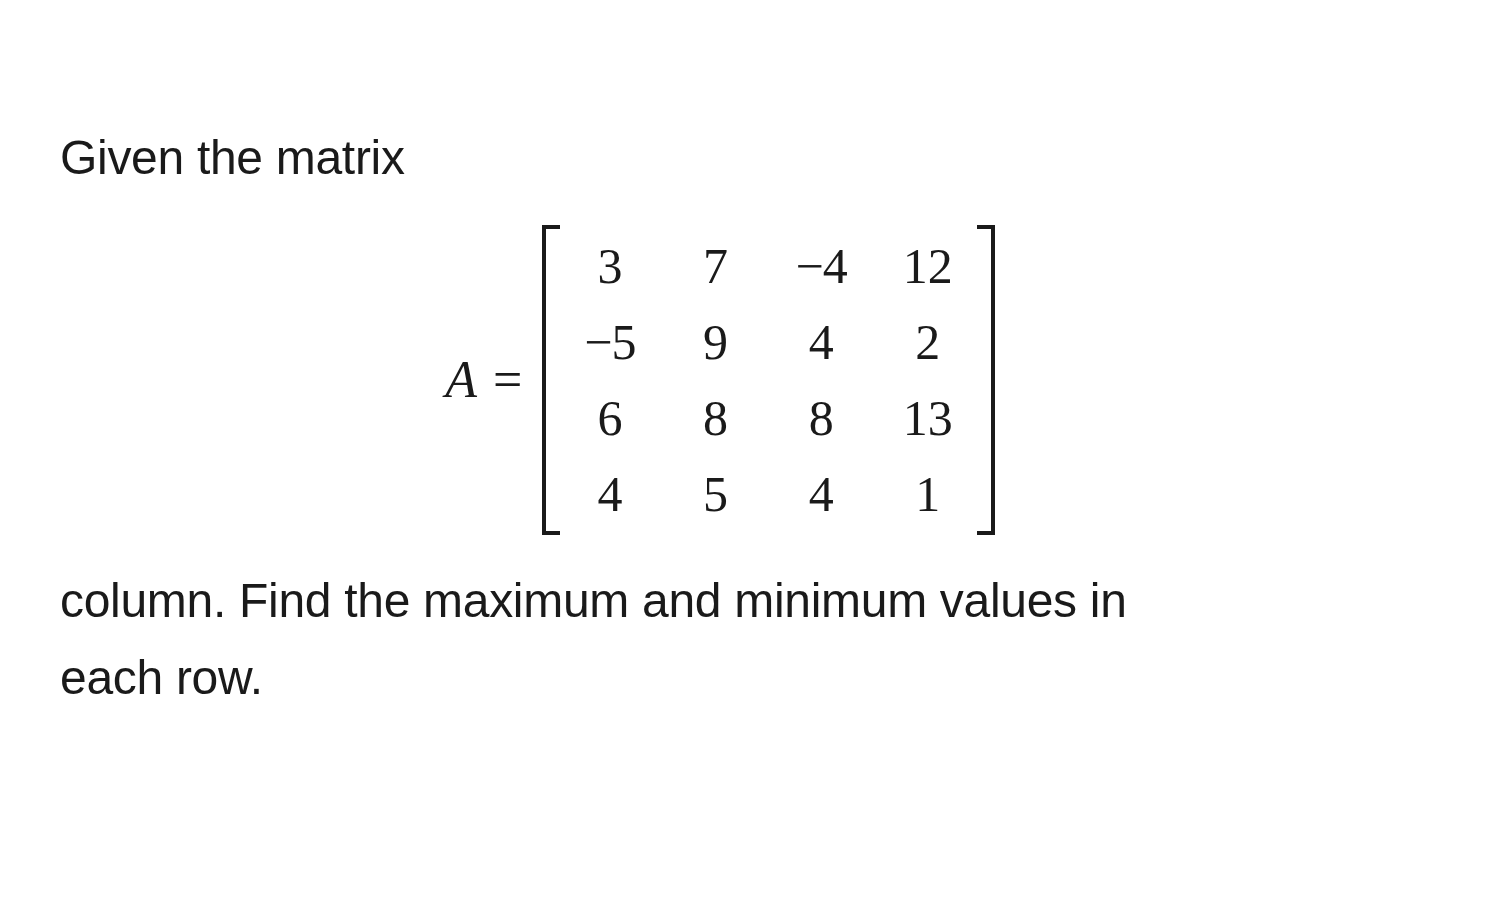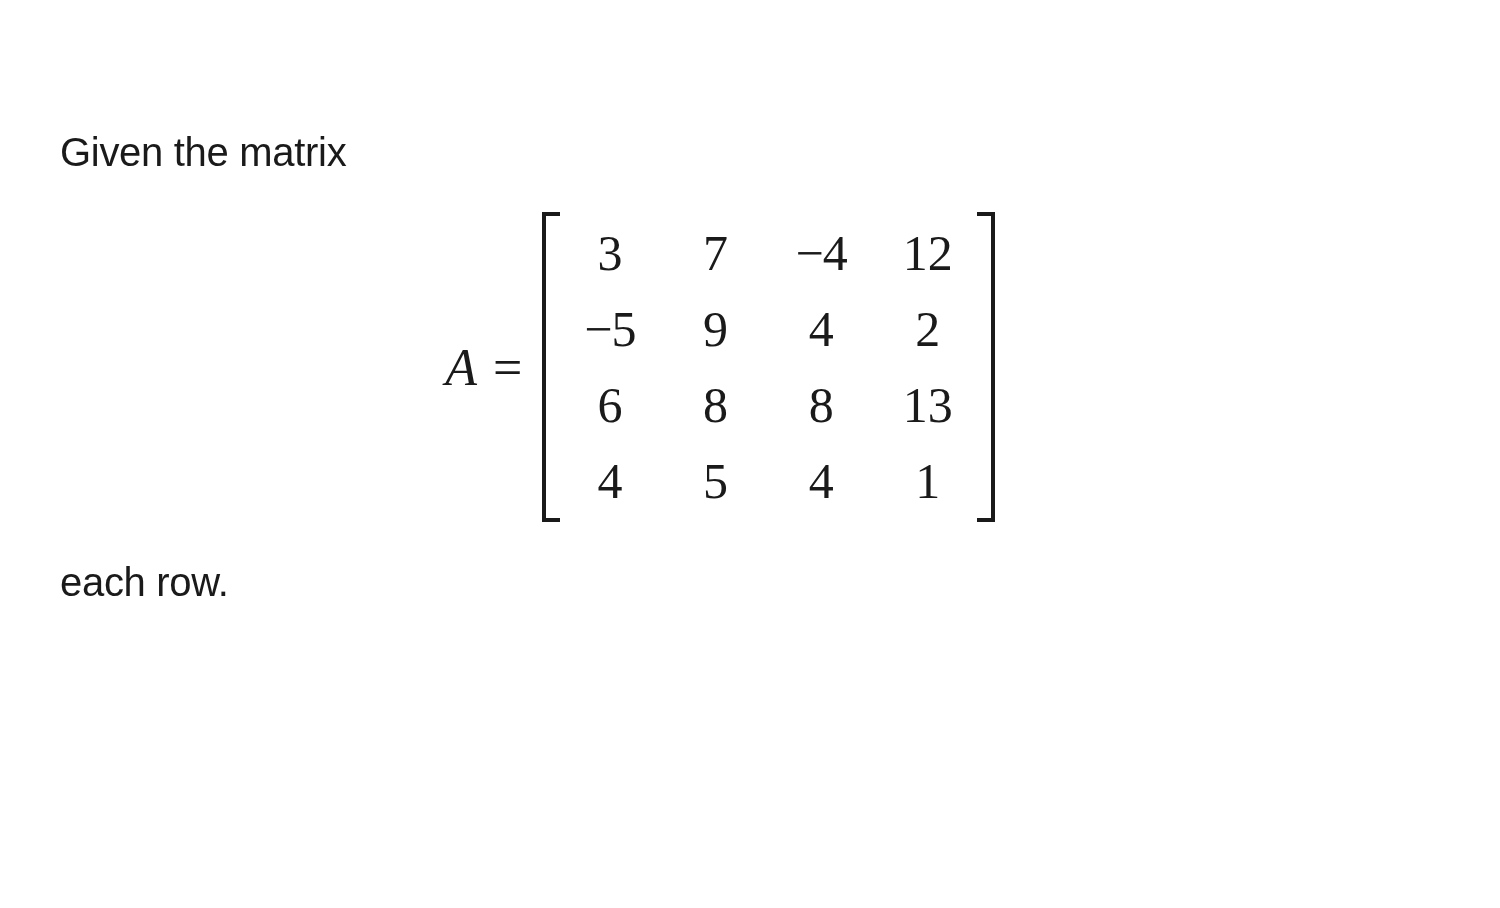--- a/index.html
+++ b/index.html
@@ -12,21 +12,21 @@
       background: #ffffff;
       width: 1500px;
       height: 908px;
       padding: 120px 80px 60px 60px;
       color: #1a1a1a;
     }
     .content {
       max-width: 1320px;
     }
     .text-line {
-      font-size: 40px;
+      font-size: 48px;
       line-height: 1.6;
       font-weight: 400;
       letter-spacing: -0.3px;
     }
     .math-block {
       display: flex;
       align-items: center;
       justify-content: center;
       margin: 28px 0 28px 0;
       font-family: "Times New Roman", Georgia, serif;
@@ -147,14 +147,15 @@
         <span class="matrix-cell">5</span>
         <span class="matrix-cell">4</span>
         <span class="matrix-cell">1</span>
       </div>
       <div class="bracket bracket-right">
           <div class="bottom-cap"></div>
         </div>
     </div>
   </div>
 
+  <div class="text-line">column. Find the maximum and minimum values in</div>
   <div class="text-line">each row.</div>
 </div>
 
 </body></html>

